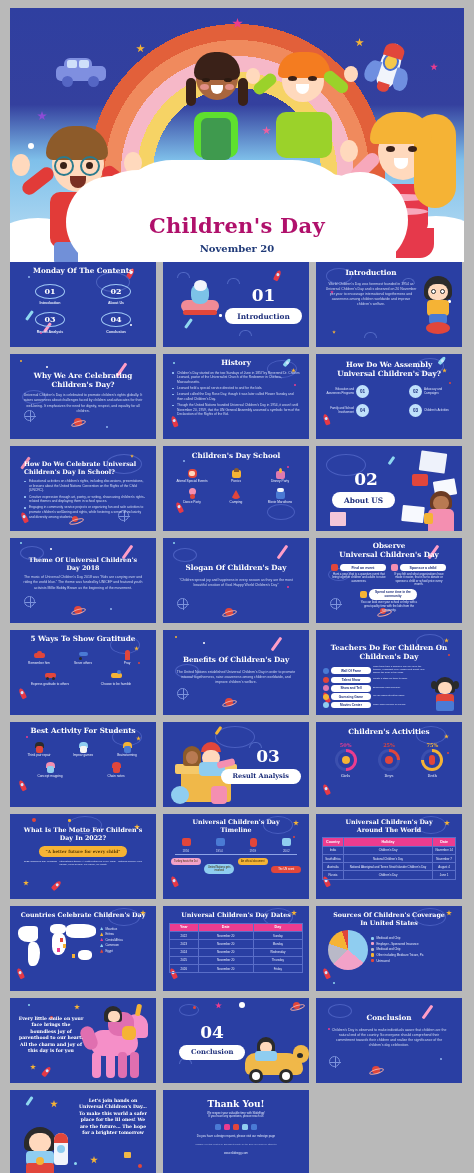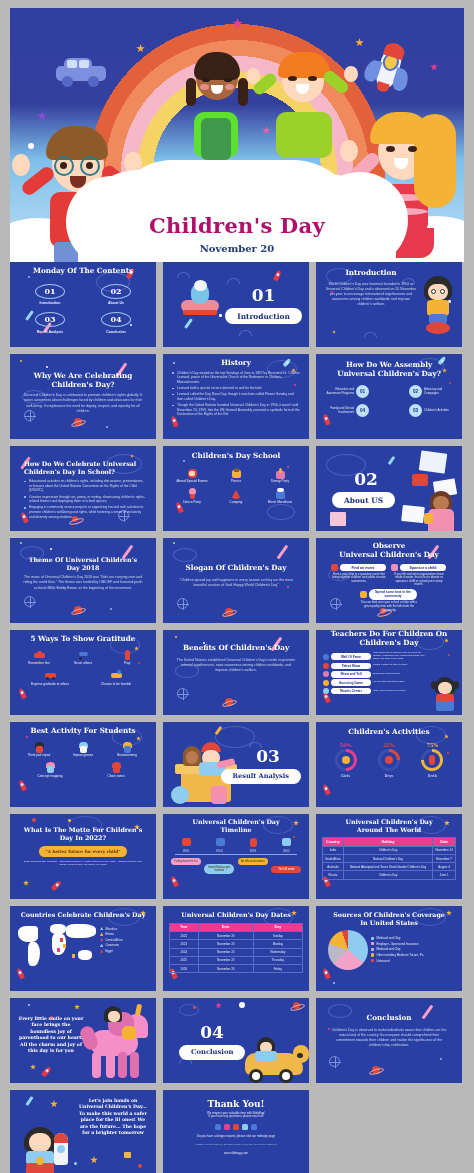--- a/index.html
+++ b/index.html
@@ -561,40 +561,40 @@
     </div>
   </div>
 
   <div class="slide">
     <div class="swirl" style="left:12px;top:34px;width:24px;height:14px"></div>
     <div class="pencil" style="left:112px;top:6px;height:16px"></div>
     <div class="globe" style="left:14px;top:58px"></div>
     <div class="planet" style="left:62px;top:68px"></div>
     <div class="dot" style="left:12px;top:6px;width:2px;height:2px;background:#f5b335"></div>
     <div class="dot" style="left:40px;top:12px;width:2.2px;height:2.2px;background:#fff"></div>
-    <div class="pad" style="padding:14px 13px 5px 13px">
+    <div class="pad" style="padding:26px 13px 5px 13px">
       <div class="s-title">Benefits Of Children's Day</div>
       <div class="s-body" style="margin-top:5px">The United Nations established Universal Children's Day in order to promote internal togetherness, raise awareness among children worldwide, and improve children's welfare.</div>
     </div>
   </div>
 
   <div class="slide">
     <div class="swirl" style="left:100px;top:4px;width:28px;height:16px"></div>
     <div class="sq" style="left:128px;top:8px;width:5px;height:5px;background:#f5b335;clip-path:polygon(50% 0,61% 35%,98% 35%,68% 57%,79% 91%,50% 70%,21% 91%,32% 57%,2% 35%,39% 35%)"></div>
     <div class="rocket" style="left:8px;top:62px;transform:rotate(-25deg)"></div>
     <div class="dot" style="left:132px;top:24px;width:2.2px;height:2.2px;background:#e1463b"></div>
     <div style="position:absolute;right:3px;bottom:2px;width:28px;height:36px;">
       <div class="blob" style="left:4px;top:0;width:20px;height:16px;background:#2b2b2b;border-radius:10px 10px 3px 3px;"></div>
       <div class="blob" style="left:0px;top:4px;width:6px;height:8px;background:#2b2b2b;border-radius:50%;"></div>
       <div class="blob" style="left:22px;top:4px;width:6px;height:8px;background:#2b2b2b;border-radius:50%;"></div>
       <div class="blob" style="left:7px;top:5px;width:14px;height:12px;background:#ffd9bd;border-radius:6px;"></div>
       <div class="blob" style="left:5px;top:17px;width:18px;height:12px;background:#e1463b;border-radius:3px;"></div>
       <div class="blob" style="left:5px;top:24px;width:18px;height:10px;background:#4a7ad4;border-radius:2px;"></div>
     </div>
-    <div class="pad" style="padding:0 7px">
+    <div class="pad" style="padding:14px 7px">
       <div class="s-title">Teachers Do For Children On</div>
       <div class="s-title">Children's Day</div>
       <div style="margin-top:5px">
         <div style="display:flex;gap:2px;align-items:center;margin-bottom:1.6px">
           <div class="sq" style="position:static;width:6px;height:6px;background:#4a7ad4;border-radius:50%"></div>
           <div class="tag" style="width:40px;font-size:3.2px">Wall Of Fame</div>
           <div class="mini" style="width:54px;font-size:2.4px;line-height:2.9px">Make them take a hammer! The one is for the teacher, a highlight every child's best quality and display the 2019 in the class.</div>
         </div>
         <div style="display:flex;gap:2px;align-items:center;margin-bottom:1.6px">
           <div class="sq" style="position:static;width:6px;height:6px;background:#e1463b;border-radius:50%"></div>

